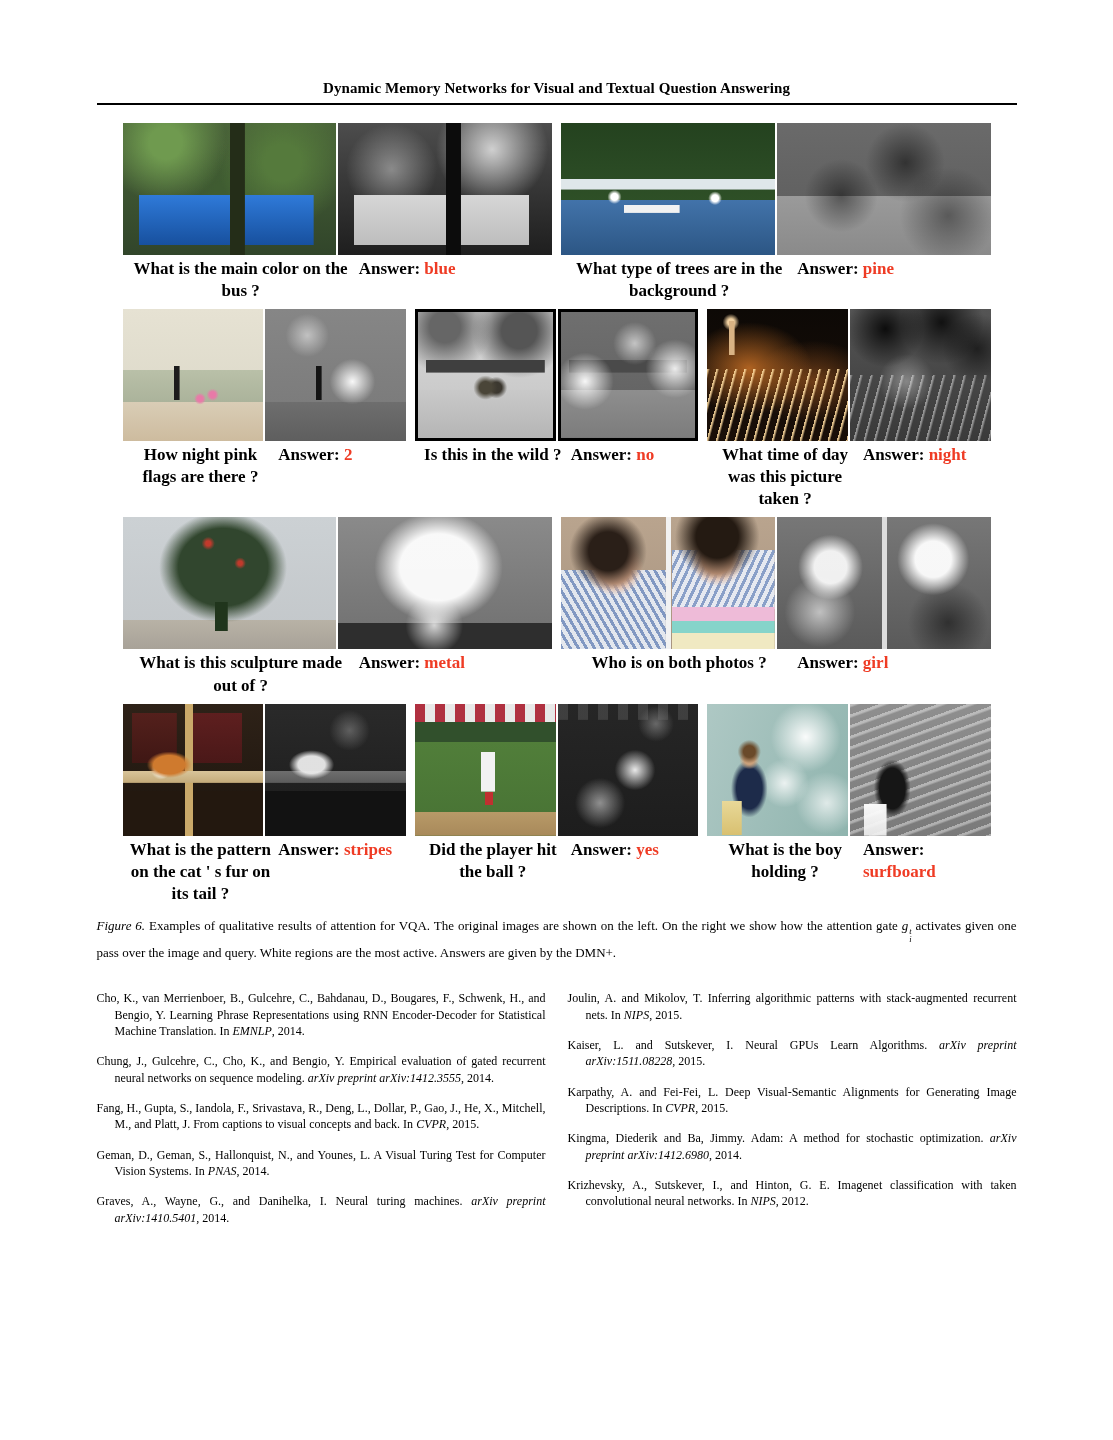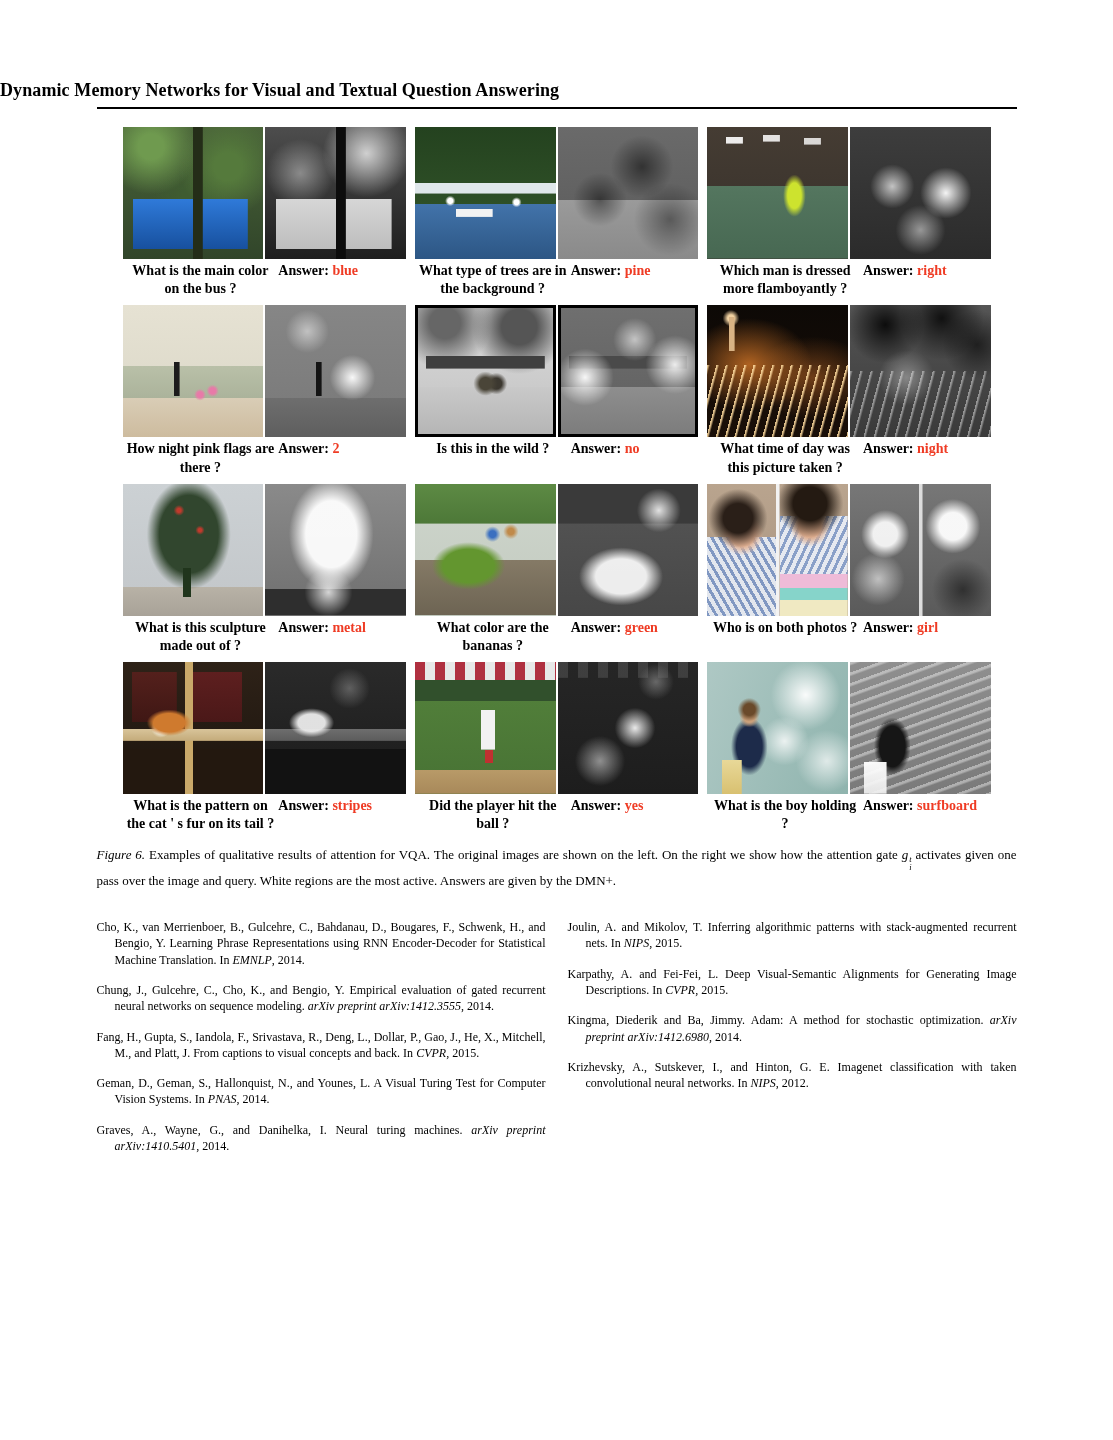--- a/index.html
+++ b/index.html
@@ -1,34 +1,34 @@
 <!DOCTYPE html>
 <html style="--answer-red: #ef3b24;"><head>
 <meta charset="utf-8">
 <style>
   html,body{margin:0;padding:0;background:#fff;}
   body{
     width:1113px;height:1440px;position:relative;overflow:hidden;
     font-family:"Liberation Serif","DejaVu Serif",serif;color:#000;
   }
   .running-title{
-    padding-top:80px;text-align:left;font-weight:bold;font-size:18px;letter-spacing:.1px;
+    padding-top:80px;text-align:center;font-weight:bold;font-size:15px;letter-spacing:.1px;
   }
   .header-rule{
     width:920px;margin:6px auto 0;border:0;border-top:2px solid #000;height:0;
   }
 
   
   .figure-wrap{width:868px;margin:18px auto 0;}
   .fig-row{display:flex;gap:9px;margin-bottom:5px;}
   .fig-group{flex:1;min-width:0;}
   .fig-imgs{display:flex;gap:2px;}
   .fig-img{flex:1;height:132px;box-sizing:border-box;background-color:#888;}
   .fig-cap{display:flex;align-items:flex-start;padding:3px 0 2px;min-height:33px;
-    font-size:14px;font-weight:bold;line-height:1.3;}
+    font-size:17px;font-weight:bold;line-height:1.3;}
   .fig-cap .q{width:55%;text-align:center;padding:0 3px;box-sizing:border-box;}
   .fig-cap .a{width:45%;text-align:left;}
   .aval{color:var(--answer-red,#ef3b24);}
 
   
   .im-bus{background:
     linear-gradient(#242d18,#242d18) 54% 0/7% 100% no-repeat,
     linear-gradient(#2f7ad9,#17509e) 42% 88%/82% 38% no-repeat,
     radial-gradient(circle at 20% 15%,#6f9a4f 0 8%,transparent 30%),
     radial-gradient(circle at 75% 30%,#557a3c 0 10%,transparent 35%),
@@ -230,30 +230,20 @@
           <div class="fig-group">
             <div class="fig-imgs">
               <div class="fig-img im-seaplane" title="seaplane on a lake with pine forest behind"></div>
               <div class="fig-img att-seaplane"></div>
             </div>
             <div class="fig-cap">
               <div class="q">What type of trees are in the background ?</div>
               <div class="a"><span>Answer: </span><span class="aval">pine</span></div>
             </div>
           </div>
-          <div class="fig-group">
-            <div class="fig-imgs">
-              <div class="fig-img im-court" title="indoor court with player in bright neon shirt"></div>
-              <div class="fig-img att-court"></div>
-            </div>
-            <div class="fig-cap">
-              <div class="q">Which man is dressed more flamboyantly ?</div>
-              <div class="a"><span>Answer: </span><span class="aval">right</span></div>
-            </div>
-          </div>
         </div>
         <div class="fig-row">
           <div class="fig-group">
             <div class="fig-imgs">
               <div class="fig-img im-beach" title="beach scene with a person and two pink flags"></div>
               <div class="fig-img att-beach"></div>
             </div>
             <div class="fig-cap">
               <div class="q">How night pink flags are there ?</div>
               <div class="a"><span>Answer: </span><span class="aval">2</span></div>
@@ -282,30 +272,20 @@
         </div>
         <div class="fig-row">
           <div class="fig-group">
             <div class="fig-imgs">
               <div class="fig-img im-sculpture" title="tree sculpture made of traffic lights"></div>
               <div class="fig-img att-sculpture"></div>
             </div>
             <div class="fig-cap">
               <div class="q">What is this sculpture made out of ?</div>
               <div class="a"><span>Answer: </span><span class="aval">metal</span></div>
-            </div>
-          </div>
-          <div class="fig-group">
-            <div class="fig-imgs">
-              <div class="fig-img im-bananas" title="boat loaded with green bananas and people"></div>
-              <div class="fig-img att-bananas"></div>
-            </div>
-            <div class="fig-cap">
-              <div class="q">What color are the bananas ?</div>
-              <div class="a"><span>Answer: </span><span class="aval">green</span></div>
             </div>
           </div>
           <div class="fig-group">
             <div class="fig-imgs">
               <div class="fig-img im-babies" title="two side-by-side photos of a baby girl"></div>
               <div class="fig-img att-babies"></div>
             </div>
             <div class="fig-cap">
               <div class="q">Who is on both photos ?</div>
               <div class="a"><span>Answer: </span><span class="aval">girl</span></div>
@@ -357,19 +337,20 @@
   <div class="refs">
     <div class="ref-col" id="refs-left">
         <p class="ref"><span>Cho, K., van Merrienboer, B., Gulcehre, C., Bahdanau, D., Bougares, F., Schwenk, H., and Bengio, Y.  Learning Phrase Representations using RNN Encoder-Decoder for Statistical Machine Translation. In </span><i>EMNLP</i><span>, 2014.</span></p>
         <p class="ref"><span>Chung, J., Gulcehre, C., Cho, K., and Bengio, Y.  Empirical evaluation of gated recurrent neural networks on sequence modeling.  </span><i>arXiv preprint arXiv:1412.3555</i><span>, 2014.</span></p>
         <p class="ref"><span>Fang, H., Gupta, S., Iandola, F., Srivastava, R., Deng, L., Dollar, P., Gao, J., He, X., Mitchell, M., and Platt, J. From captions to visual concepts and back.  In </span><i>CVPR</i><span>, 2015.</span></p>
         <p class="ref"><span>Geman, D., Geman, S., Hallonquist, N., and Younes, L. A Visual Turing Test for Computer Vision Systems.  In </span><i>PNAS</i><span>, 2014.</span></p>
         <p class="ref"><span>Graves, A., Wayne, G., and Danihelka, I.  Neural turing machines. </span><i>arXiv preprint arXiv:1410.5401</i><span>, 2014.</span></p>
       </div>
     <div class="ref-col" id="refs-right">
         <p class="ref"><span>Joulin, A. and Mikolov, T.  Inferring algorithmic patterns with stack-augmented recurrent nets. In </span><i>NIPS</i><span>, 2015.</span></p>
+        <p class="ref"><span>Kaiser, L. and Sutskever, I.  Neural GPUs Learn Algorithms. </span><i>arXiv preprint arXiv:1511.08228</i><span>, 2015.</span></p>
         <p class="ref"><span>Karpathy, A. and Fei-Fei, L. Deep Visual-Semantic Alignments for Generating Image Descriptions.  In </span><i>CVPR</i><span>, 2015.</span></p>
         <p class="ref"><span>Kingma, Diederik and Ba, Jimmy.  Adam: A method for stochastic optimization.  </span><i>arXiv preprint arXiv:1412.6980</i><span>, 2014.</span></p>
         <p class="ref"><span>Krizhevsky, A., Sutskever, I., and Hinton, G. E.  Imagenet classification with taken convolutional neural networks. In </span><i>NIPS</i><span>, 2012.</span></p>
       </div>
   </div>
 
 </div>
 
 </body></html>

